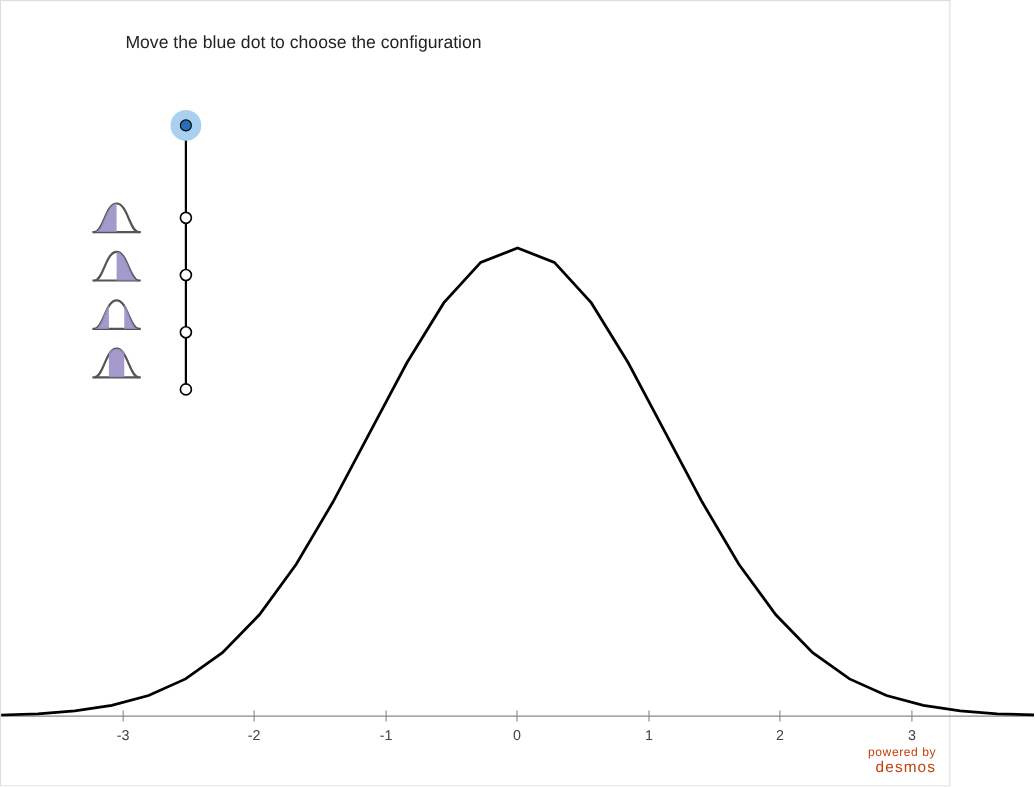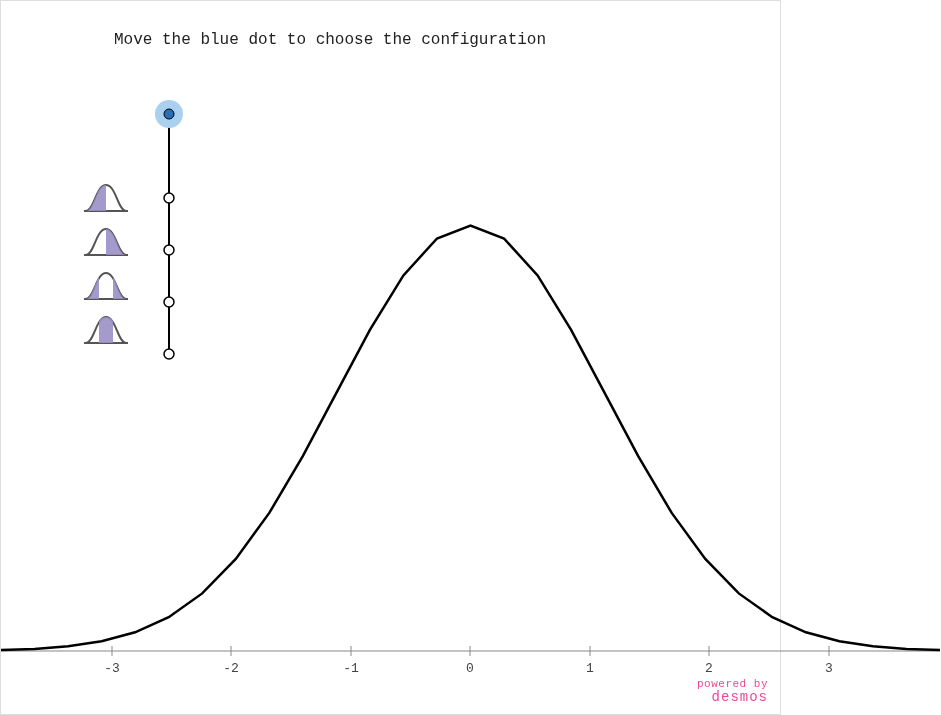--- a/index.html
+++ b/index.html
@@ -5,26 +5,25 @@
   html, body {
     margin: 0;
     padding: 0;
     width: 941px;
     height: 715px;
     font-family: Arial, Helvetica, sans-serif;
     background: #fff;
   }
   .frame {
     box-sizing: border-box;
-    width: 781px;
+    width: 864px;
     height: 715px;
     border: 1px solid #ddd;
     position: relative;
     background: #fff;
-    font-family: Liberation Mono, monospace;
   }
   .instruction {
     position: absolute;
     left: 113px;
     top: 30px;
     font-size: 16px;
     color: #222;
   }
   .plot-area {
     position: absolute;
@@ -37,21 +36,21 @@
     position: absolute;
     font-size: 13px;
     color: #444;
     transform: translateX(-50%);
   }
   .branding {
     position: absolute;
     right: 12px;
     bottom: 10px;
     text-align: right;
-    color: #ec4899;
+    color: #c2410c;
     line-height: 1;
   }
   .branding .small {
     font-size: 11px;
     letter-spacing: 0.5px;
   }
   .branding .big {
     font-size: 14px;
     letter-spacing: 1px;
     font-weight: 400;

